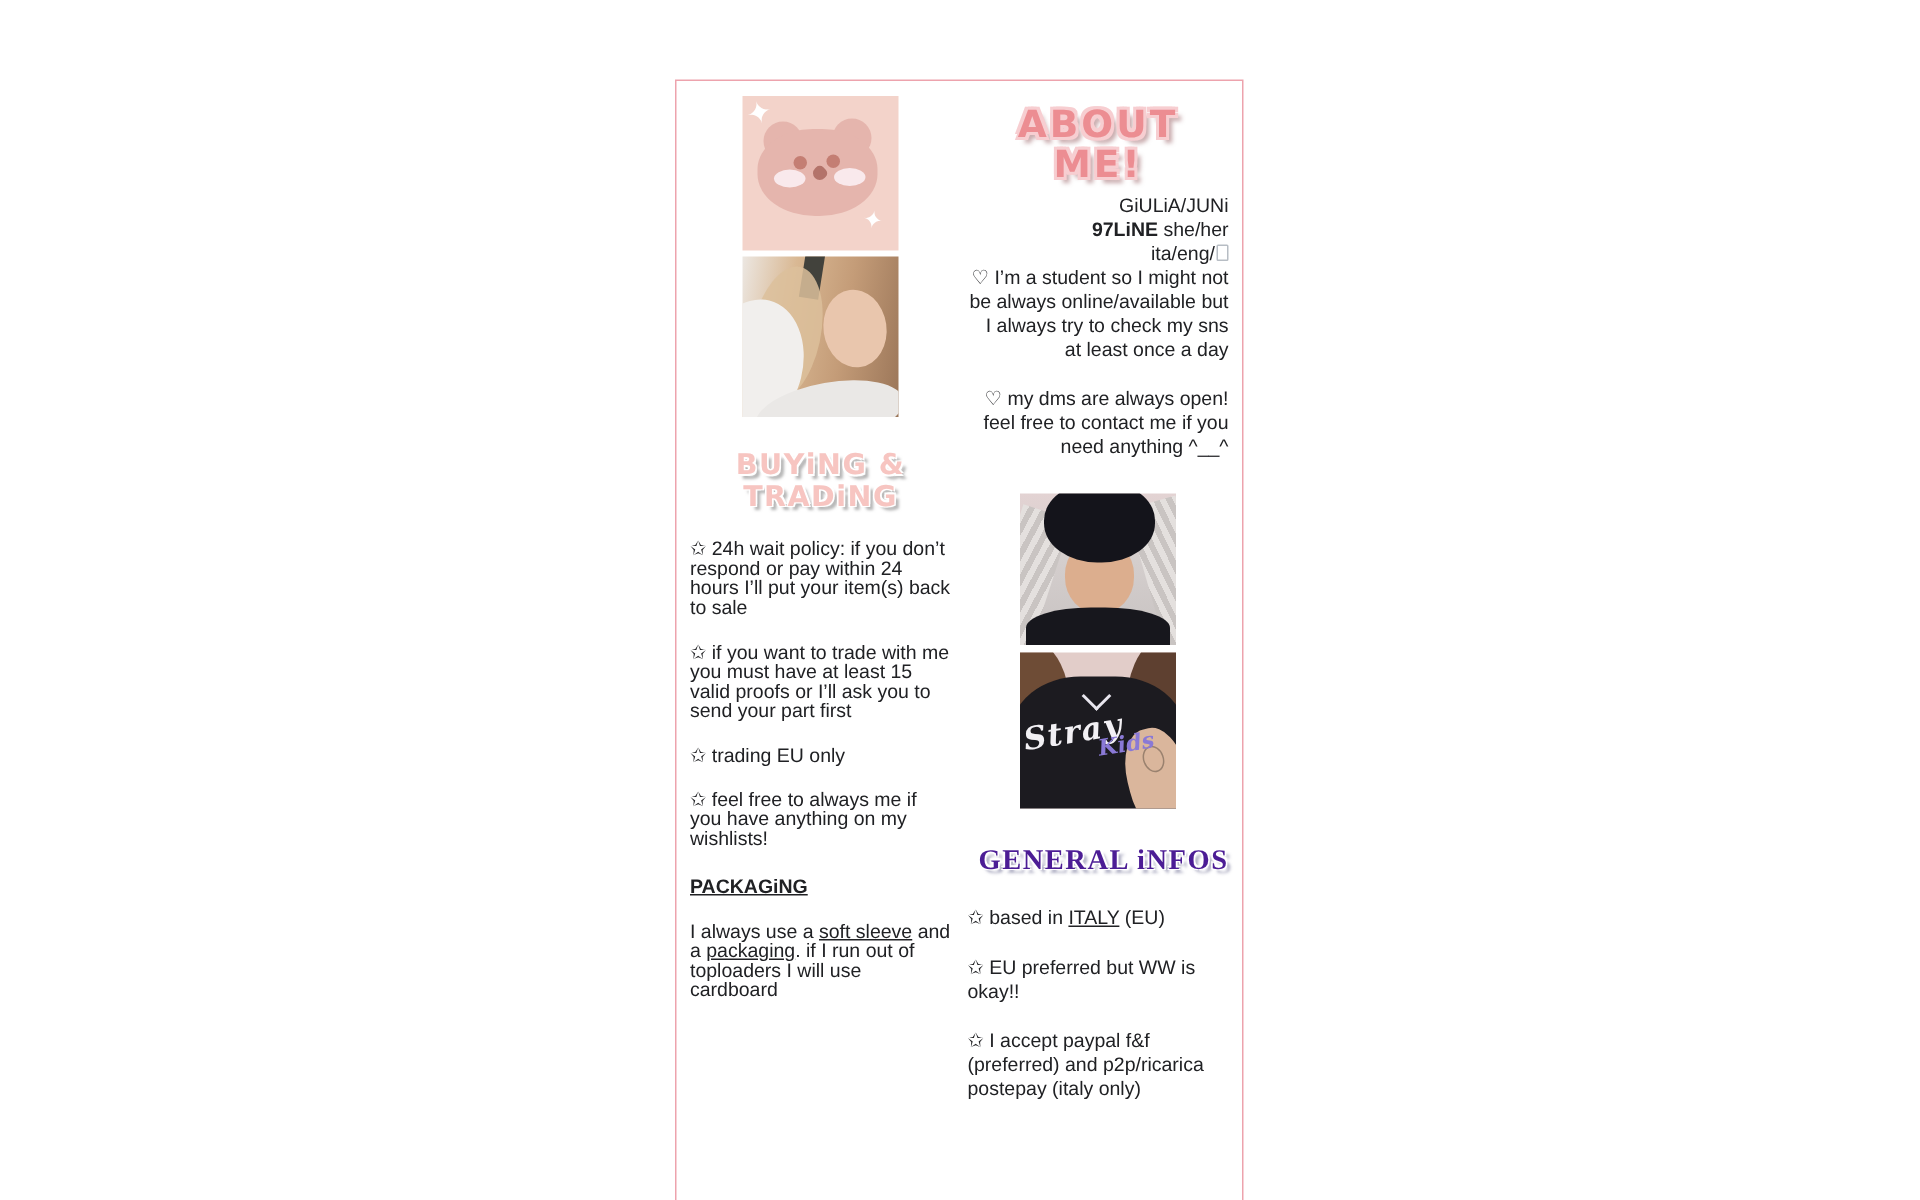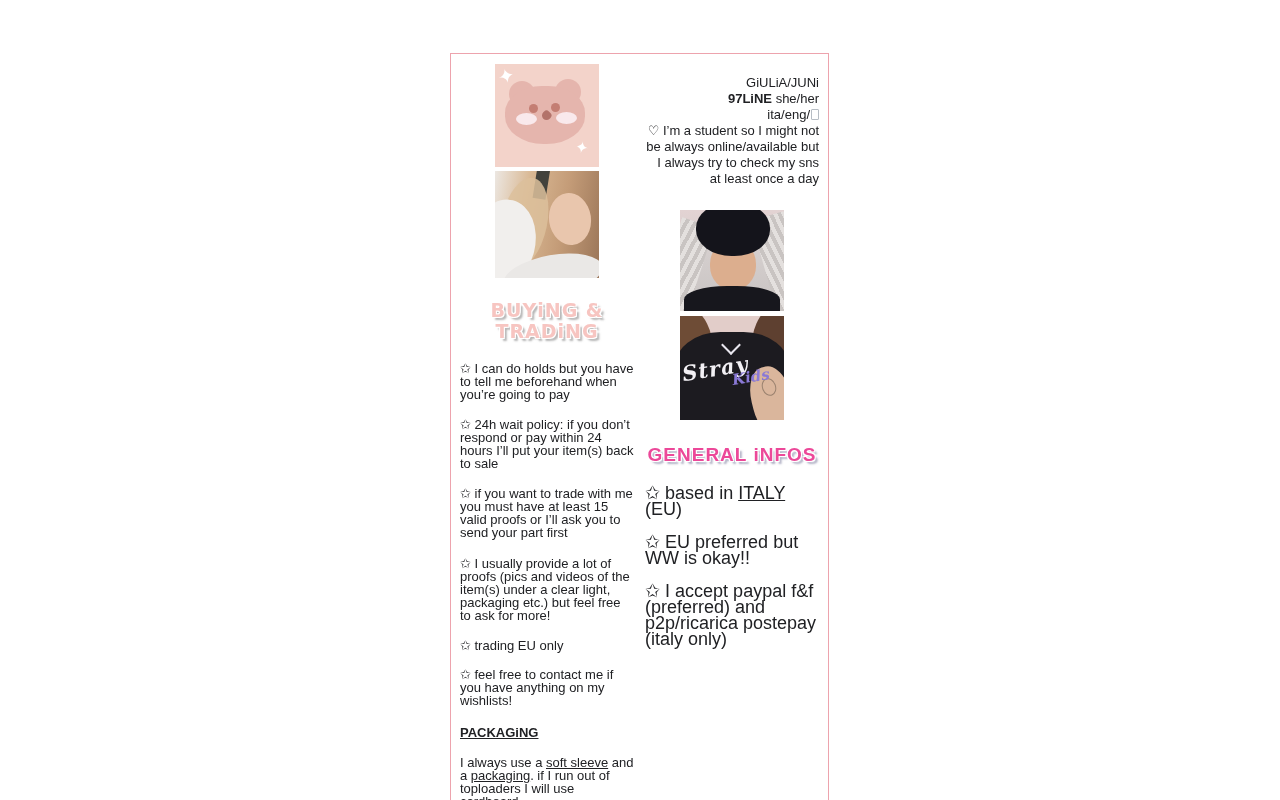--- a/index.html
+++ b/index.html
@@ -25,31 +25,31 @@
                  4px 4px 3px rgba(145,85,90,.5);
   }
   .h-lightpink {
     font-family:"DejaVu Sans", sans-serif; font-weight:800; font-size:19px;
     letter-spacing:1px; text-align:center; color:#f7c5c1; line-height:21px;
     margin-top:22px;
     text-shadow:-1px -1px 0 #ffffff, 1px -1px 0 #ffffff, -1px 1px 0 #ffffff,
                  1px 1px 0 #ffffff, 3px 3px 2px rgba(120,120,120,.55);
   }
   .h-lilac {
-    font-family:Liberation Sans, sans-serif; font-weight:800; font-size:19px;
-    letter-spacing:1px; text-align:center; color:#ec4899; line-height:22px;
+    font-family:Liberation Serif, serif; font-weight:800; font-size:19px;
+    letter-spacing:1px; text-align:right; color:#4c1d95; line-height:22px;
     margin-top:24px;
     text-shadow:-1px -1px 0 #ffffff, 1px -1px 0 #ffffff, -1px 1px 0 #ffffff,
                  1px 1px 0 #ffffff, 3px 3px 2px rgba(100,100,140,.5);
   }
 
   
   .lt { font-size:13px; line-height:13px; margin:17px 0 0; }
   .lt.first { margin-top:20px; }
-  .rt { font-size:18px; line-height:16px; margin:17px 0 0; }
+  .rt { font-size:13px; line-height:16px; margin:17px 0 0; }
   .about-block { text-align:right; font-size:13px; line-height:16px; }
   .about-name { margin-top:6px; }
   .about-p1 { margin-top:0; }
   .about-p2 { margin-top:17px; }
   .b { font-weight:700; }
   .u { text-decoration:underline; }
   .pack-title { font-weight:700; text-decoration:underline; font-size:13px; margin-top:18px; }
   .tofu {
     display:inline-block; width:8px; height:11px; border:1px solid #b7bdc4;
     vertical-align:-1px; margin-left:1px; border-radius:1px;
@@ -142,40 +142,40 @@
       <div class="ph blonde">
         <div class="bl-dark"></div>
         <div class="bl-hair"></div>
         <div class="bl-face"></div>
         <div class="bl-shoulder"></div>
         <div class="bl-sweater"></div>
       </div>
 
       <div class="h-lightpink">BUYiNG &amp; TRADiNG</div>
 
-      <p class="lt first">✩ I can do holds but you have to tell me beforehand when you’re going to pay</p>
       <p class="lt">✩ 24h wait policy: if you don’t respond or pay within 24 hours I’ll put your item(s) back to sale</p>
       <p class="lt">✩ if you want to trade with me you must have at least 15 valid proofs or I’ll ask you to send your part first</p>
-      <p class="lt" style="margin-top:18px">✩ I usually provide a lot of proofs (pics and videos of the item(s) under a clear light, packaging etc.) but feel free to ask for more!</p>
       <p class="lt" style="">✩ trading EU only</p>
-      <p class="lt" style="margin-top:16px">✩ feel free to contact me if you have anything on my wishlists!</p>
+      <p class="lt" style="margin-top:16px">✩ feel free to always me if you have anything on my wishlists!</p>
 
       <p class="pack-title">PACKAGiNG</p>
 
       <p class="lt" style="margin-top:16px"><span>I always use a </span><span class="u">soft sleeve</span><span> and a </span><span class="u">packaging</span><span>. if I run out of toploaders I will use cardboard</span></p>
     </div>
 
     <div class="col-right">
 
+      <div class="h-pink">ABOUT ME!</div>
 
       <div class="about-block">
         <div class="about-name">GiULiA/JUNi</div>
         <div><span class="b">97LiNE</span><span> she/her</span></div>
         <div><span>ita/eng/</span><span class="tofu"></span></div>
         <p class="about-p1">♡ I’m a student so I might not be always online/available but I always try to check my sns at least once a day</p>
+        <p class="about-p2">♡ my dms are always open! feel free to contact me if you need anything ^__^</p>
       </div>
 
       <div class="ph beanie" style="margin-top:23px">
         <div class="bn-stripe1"></div>
         <div class="bn-stripe2"></div>
         <div class="bn-face"></div>
         <div class="bn-hat"></div>
         <div class="bn-shirt"></div>
       </div>
 

